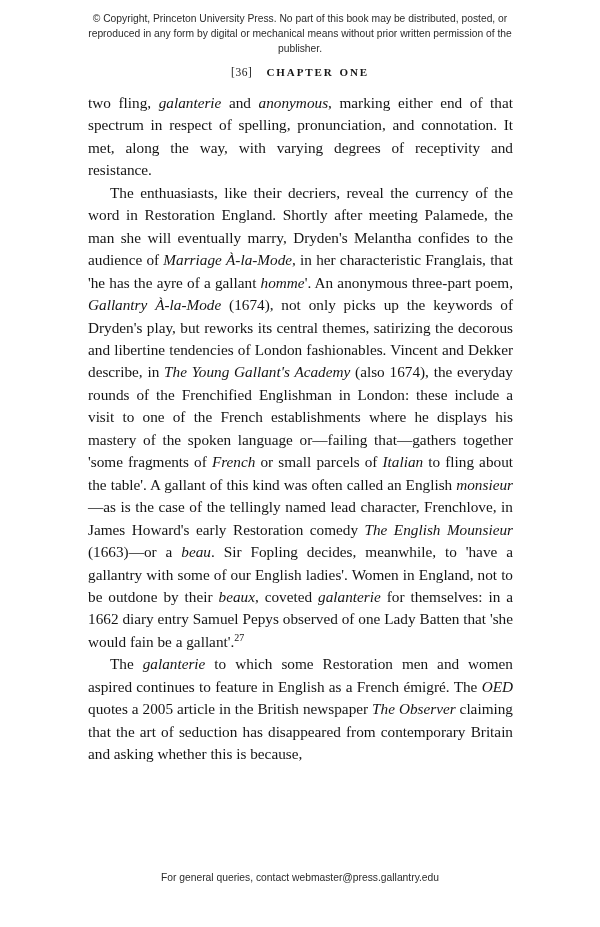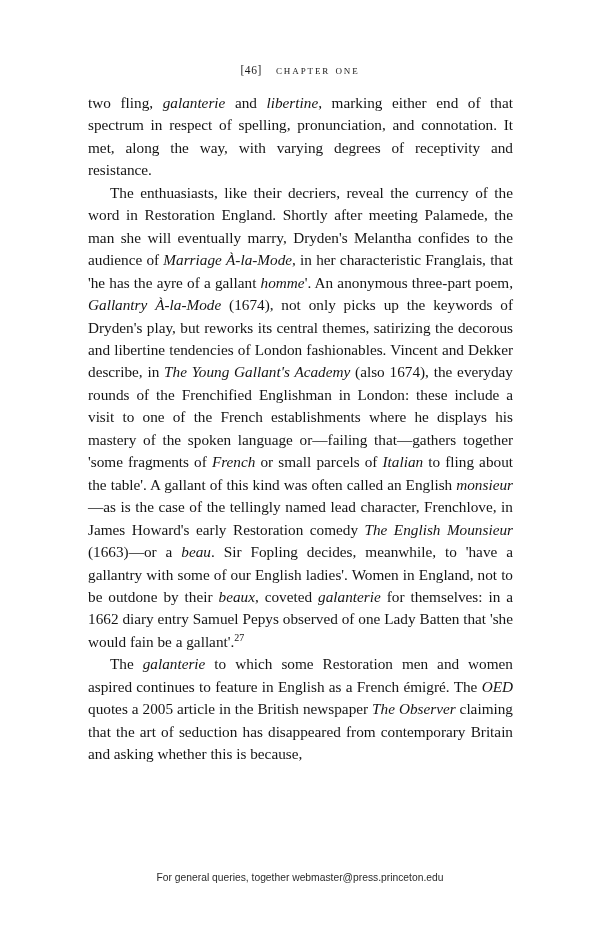--- a/index.html
+++ b/index.html
@@ -49,21 +49,22 @@
   }
   .running-head .folio {
     font-variant-numeric: oldstyle-nums;
     letter-spacing: 0.6px;
   }
   .running-head .chapter-label {
     font-variant: small-caps;
     text-transform: lowercase;
     letter-spacing: 1.9px;
     margin-left: 14px;
-    font-size: 13px;
+    font-size: 16px;
+    font-weight: bold;
   }
 
   
   .body-text {
     position: absolute;
     top: 92px;
     left: 88px;
     width: 425px;
     font-size: 15.25px;
     line-height: 22.45px;
@@ -101,26 +102,27 @@
     font-family: "Liberation Sans", "DejaVu Sans", sans-serif;
     font-size: 10.3px;
     color: #2b2b2b;
   }
 </style>
 </head>
 <body>
 
 <div class="page">
 
+  <div class="copyright">© Copyright, Princeton University Press. No part of this book may be distributed, posted, or reproduced in any form by digital or mechanical means without prior written permission of the publisher.</div>
 
   <div class="running-head">
-    <span class="folio">[46]</span><span class="chapter-label">CHAPTER ONE</span>
+    <span class="folio">[36]</span><span class="chapter-label">CHAPTER ONE</span>
   </div>
 
   <div class="body-text">
-      <p><span>two fling, </span><i>galanterie</i><span> and </span><i>libertine</i><span>, marking either end of that spectrum in respect of spelling, pronunciation, and connotation. It met, along the way, with varying degrees of receptivity and resistance.</span></p>
+      <p><span>two fling, </span><i>galanterie</i><span> and </span><i>anonymous</i><span>, marking either end of that spectrum in respect of spelling, pronunciation, and connotation. It met, along the way, with varying degrees of receptivity and resistance.</span></p>
       <p class="indent"><span>The enthuasiasts, like their decriers, reveal the currency of the word in Restoration England. Shortly after meeting Palamede, the man she will eventually marry, Dryden's Melantha confides to the audience of </span><i>Marriage À-la-Mode</i><span>, in her characteristic Franglais, that 'he has the ayre of a gallant </span><i>homme</i><span>'. An anonymous three-part poem, </span><i>Gallantry À-la-Mode</i><span> (</span><span class="osf">1674</span><span>), not only picks up the keywords of Dryden's play, but reworks its central themes, satirizing the decorous and libertine tendencies of London fashionables. Vincent and Dekker describe, in </span><i>The Young Gallant's Academy</i><span> (also </span><span class="osf">1674</span><span>), the everyday rounds of the Frenchified Englishman in London: these include a visit to one of the French establishments where he displays his mastery of the spoken language or—failing that—gathers together 'some fragments of </span><i>French</i><span> or small parcels of </span><i>Italian</i><span> to fling about the table'. A gallant of this kind was often called an English </span><i>monsieur</i><span>—as is the case of the tellingly named lead character, Frenchlove, in James Howard's early Restoration comedy </span><i>The English Mounsieur</i><span> (</span><span class="osf">1663</span><span>)—or a </span><i>beau</i><span>. Sir Fopling decides, meanwhile, to 'have a gallantry with some of our English ladies'. Women in England, not to be outdone by their </span><i>beaux</i><span>, coveted </span><i>galanterie</i><span> for themselves: in a </span><span class="osf">1662</span><span> diary entry Samuel Pepys observed of one Lady Batten that 'she would fain be a gallant'.</span><sup class="fn">27</sup></p>
       <p class="indent"><span>The </span><i>galanterie</i><span> to which some Restoration men and women aspired continues to feature in English as a French émigré. The </span><i>OED</i><span> quotes a </span><span class="osf">2005</span><span> article in the British newspaper </span><i>The Observer</i><span> claiming that the art of seduction has disappeared from contemporary Britain and asking whether this is because,</span></p>
     </div>
 
-  <div class="footer">For general queries, together webmaster@press.princeton.edu</div>
+  <div class="footer">For general queries, contact webmaster@press.gallantry.edu</div>
 
 </div>
 
 </body></html>

